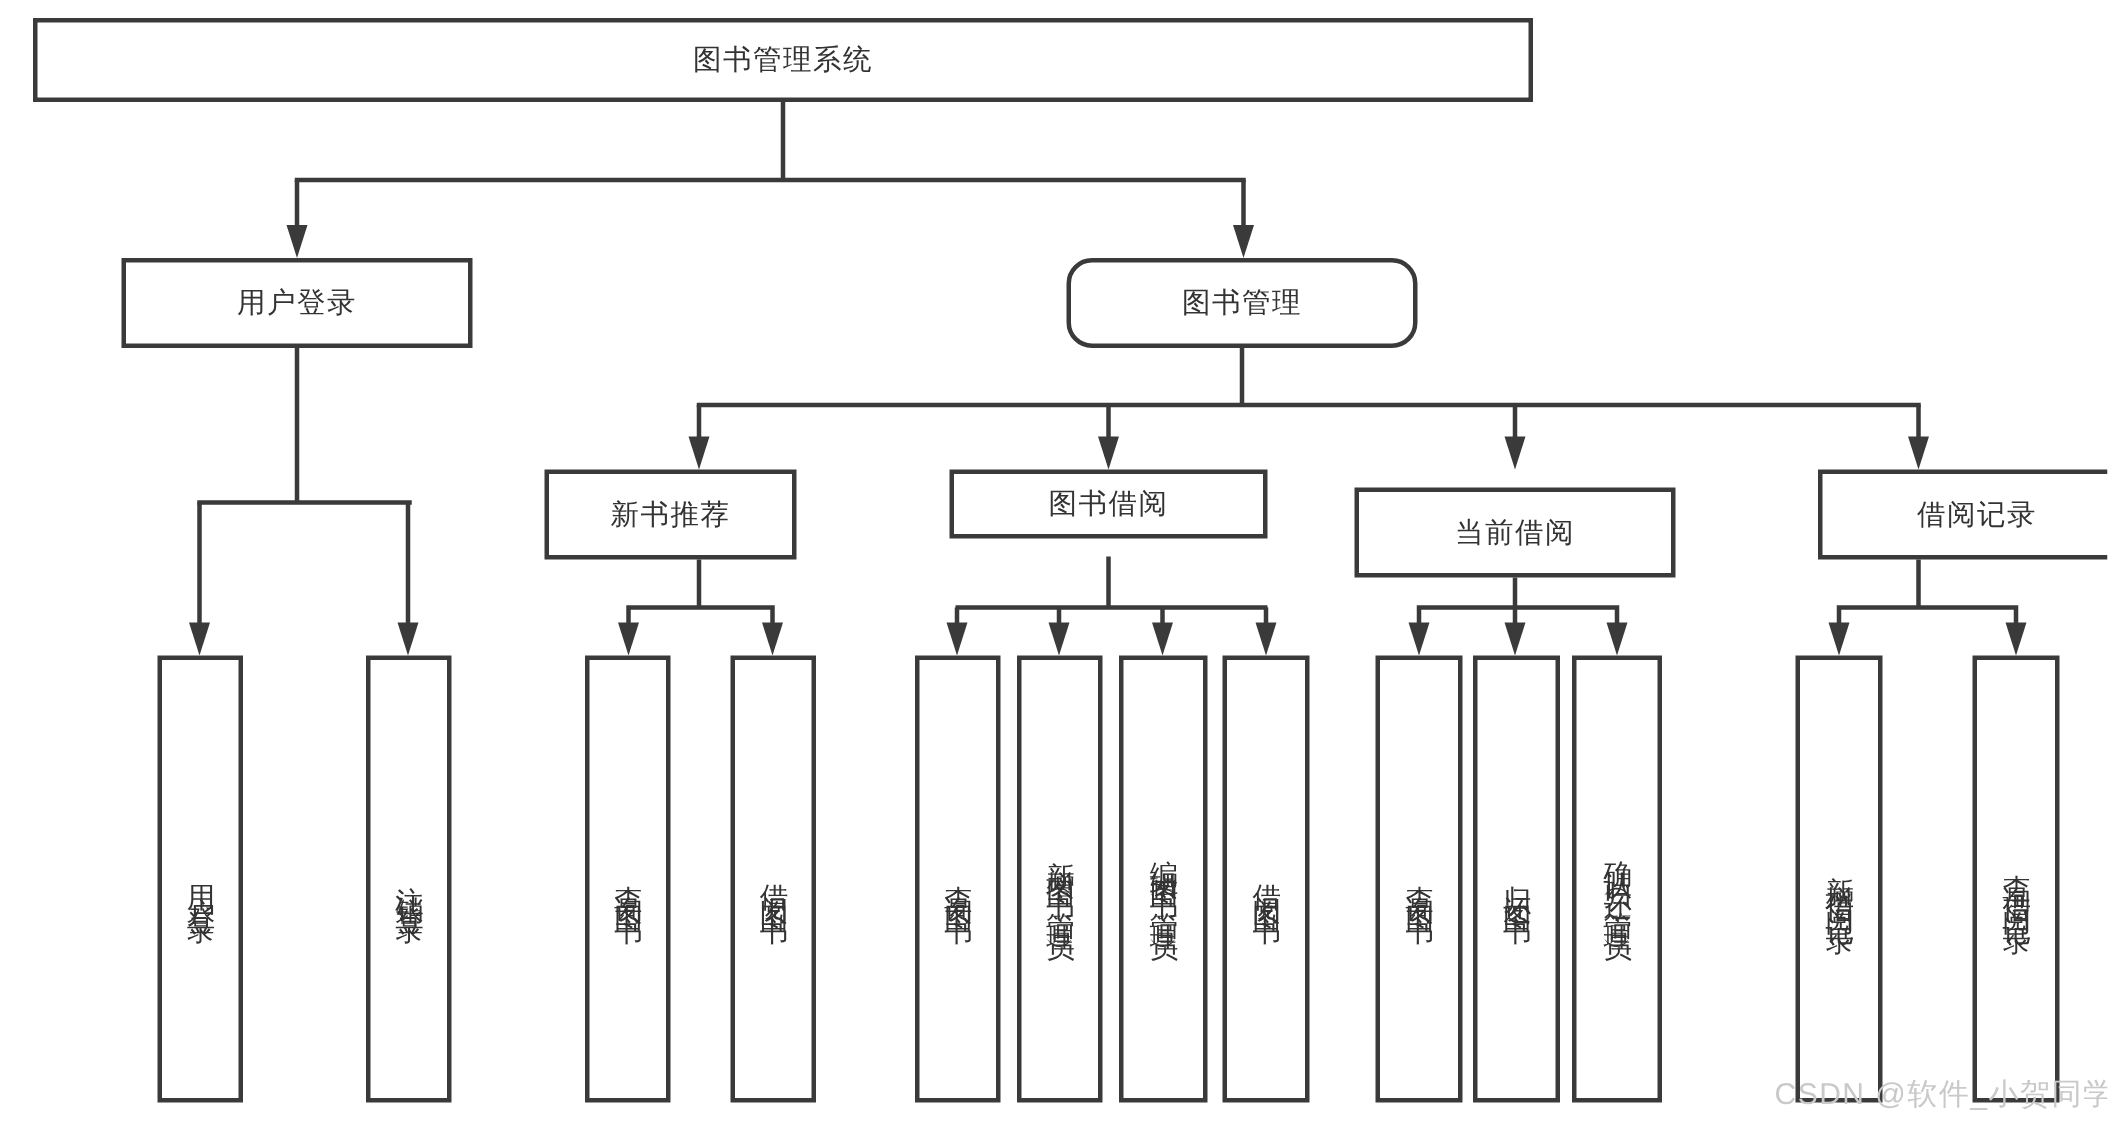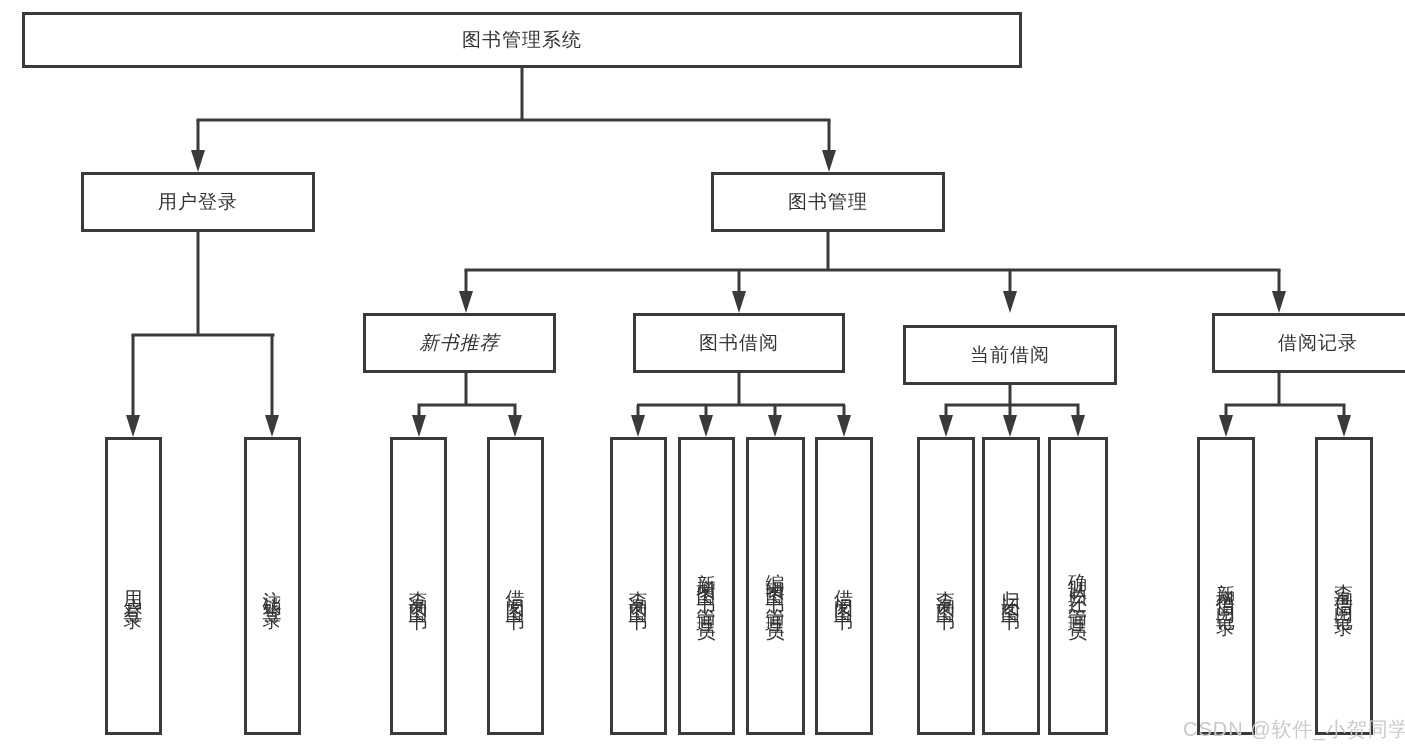--- a/index.html
+++ b/index.html
@@ -91,24 +91,24 @@
       <polygon points="1003,415 1017,415 1010,437"></polygon>
       <polygon points="1071,415 1085,415 1078,437"></polygon>
       <polygon points="1219,415 1233,415 1226,437"></polygon>
       <polygon points="1337,415 1351,415 1344,437"></polygon>
     </g>
   </svg>
 
   <div class="node" style="left:22px; top:12px; width:1000px; height:56px;">图书管理系统</div>
 
   <div class="node" style="left:81px; top:172px; width:234px; height:60px;">用户登录</div>
-  <div class="node" style="left:711px; top:172px; width:234px; height:60px;">图书管理</div>
+  <div class="node" style="left:711px; top:172px; width:234px; height:60px;border-radius:17px;">图书管理</div>
 
-  <div class="node" style="left:363px; top:313px; width:193px; height:60px;font-style:italic;">新书推荐</div>
-  <div class="node" style="left:633px; top:313px; width:212px; height:60px;">图书借阅</div>
+  <div class="node" style="left:363px; top:313px; width:168px; height:60px;">新书推荐</div>
+  <div class="node" style="left:633px; top:313px; width:212px; height:46px;">图书借阅</div>
   <div class="node" style="left:903px; top:313px; width:214px; height:60px;margin-top:12px;">当前借阅</div>
   <div class="node" style="left:1173px; top:313px; width:212px; height:60px;margin-left:39px;">借阅记录</div>
 
   <div class="node v" style="left:105px; top:437px; width:57px; height:298px;">用户登录</div>
   <div class="node v" style="left:244px; top:437px; width:57px; height:298px;">注销登录</div>
 
   <div class="node v" style="left:390px; top:437px; width:57px; height:298px;">查询图书</div>
   <div class="node v" style="left:487px; top:437px; width:57px; height:298px;">借阅图书</div>
 
   <div class="node v" style="left:610px; top:437px; width:57px; height:298px;">查询图书</div>

